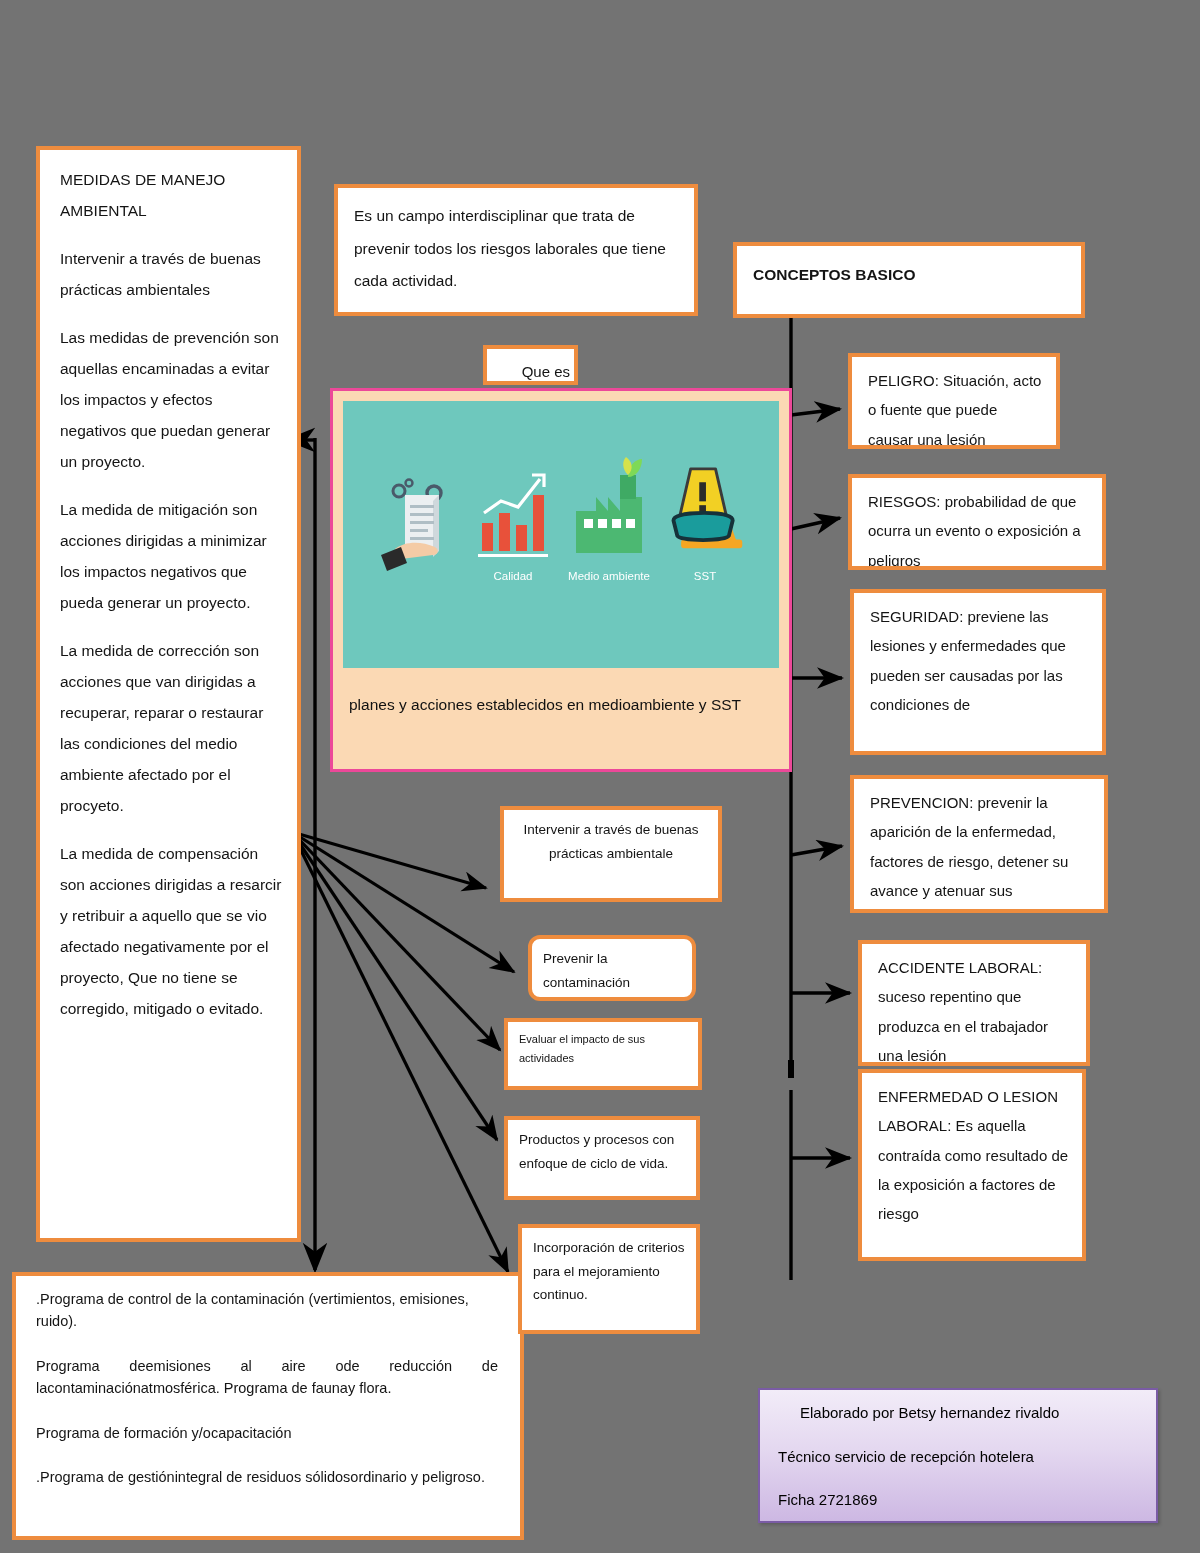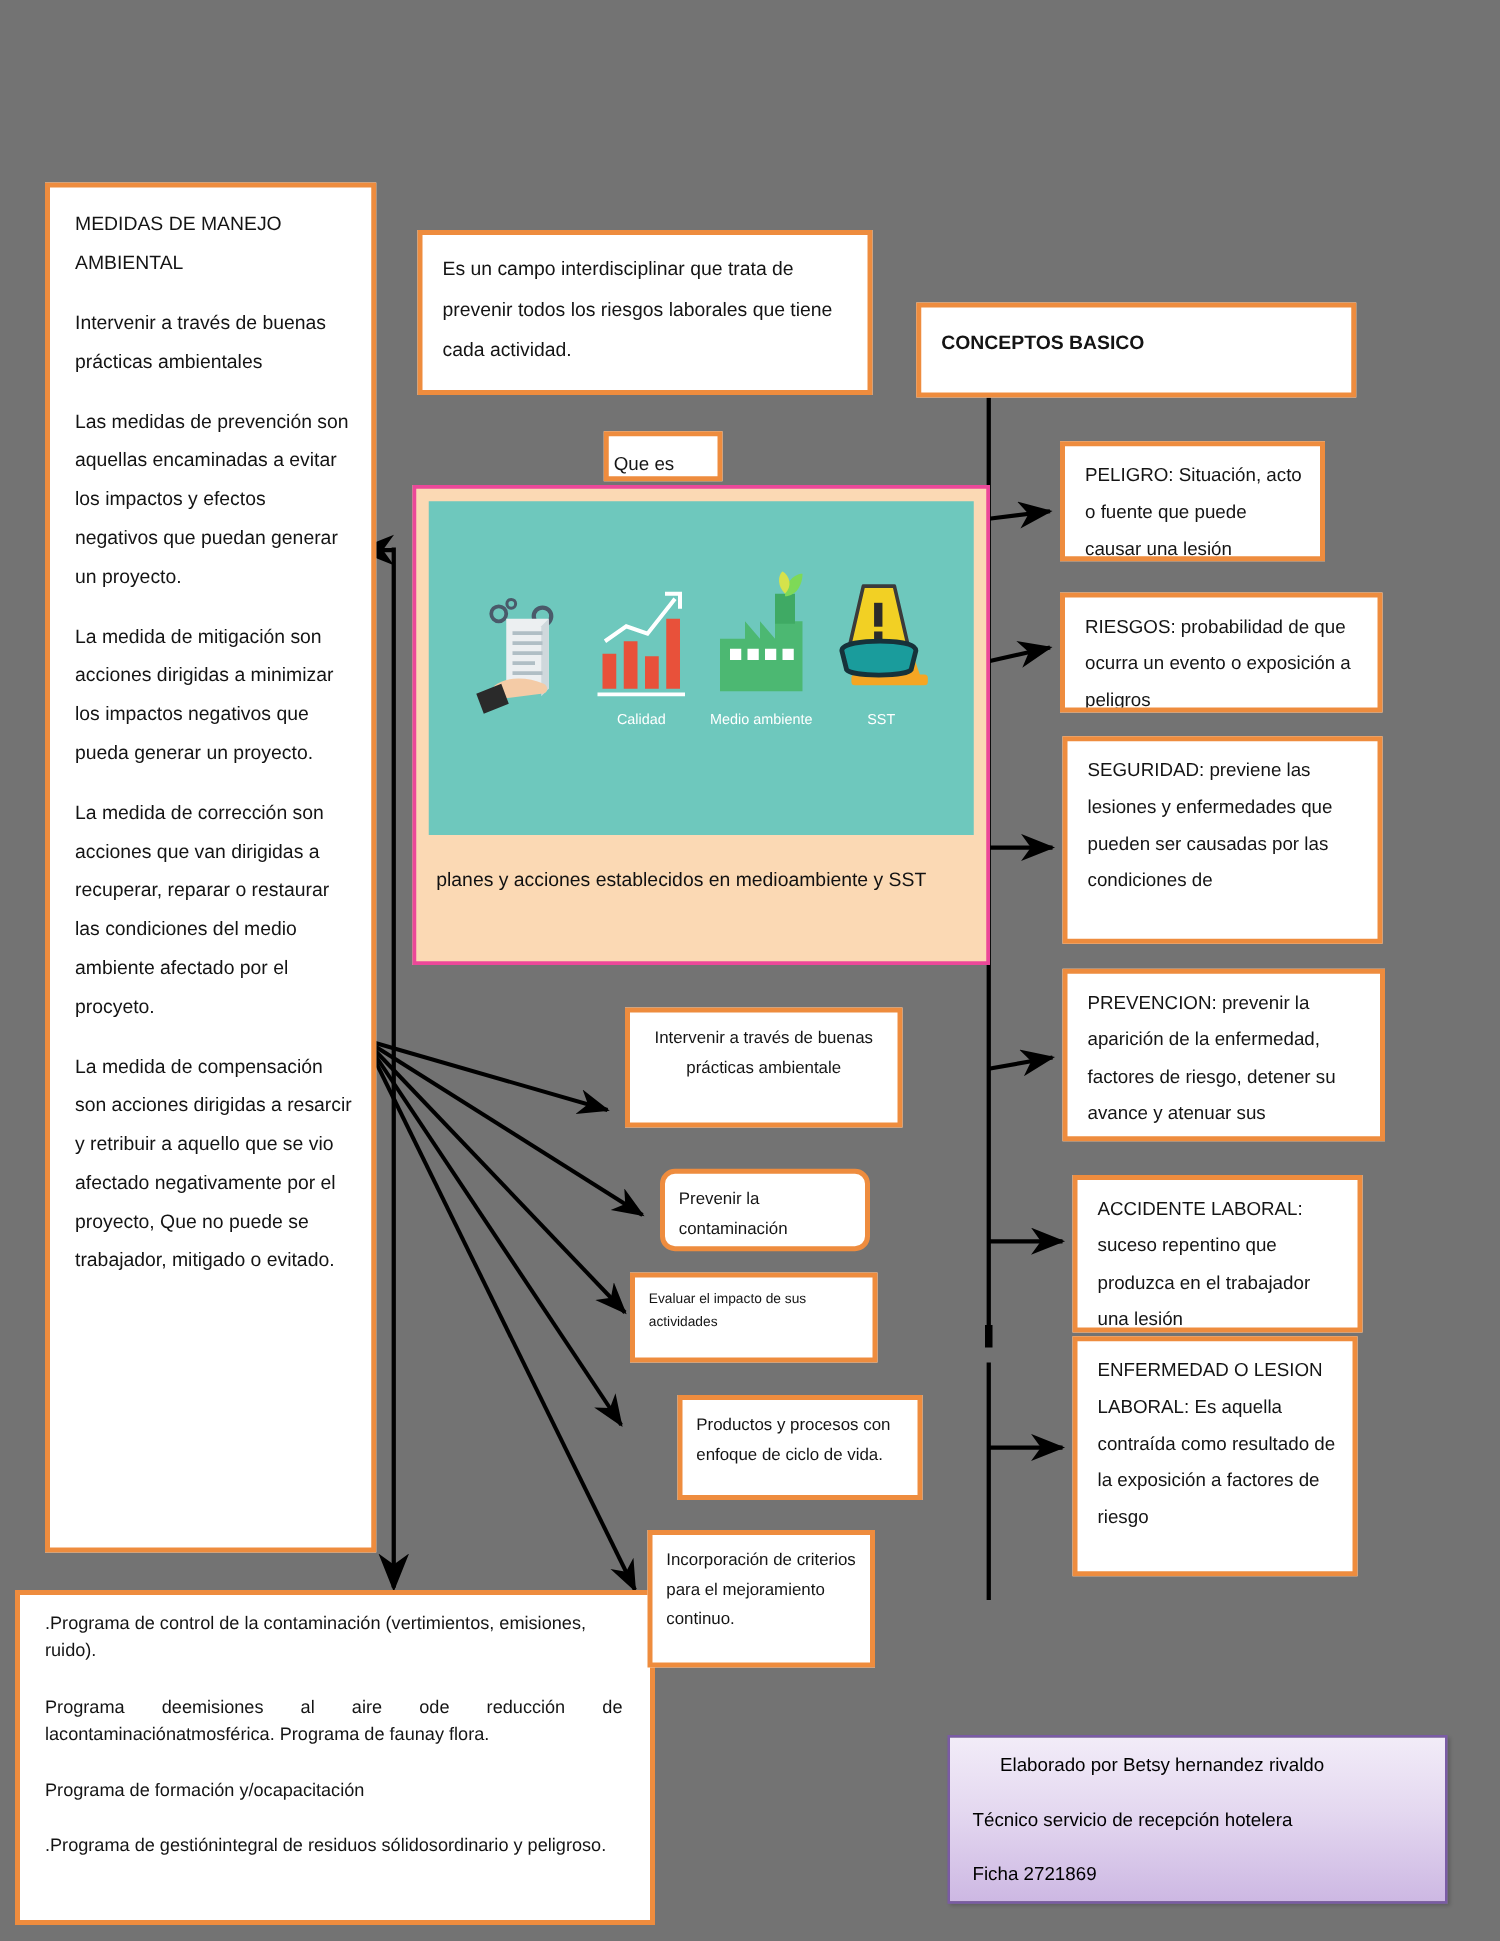--- a/index.html
+++ b/index.html
@@ -67,21 +67,21 @@
     line-height: 2.1;
   }
   #what-is-desc .pad { padding: 12px 16px; }
 
   #que-es {
     left: 483px;
     top: 345px;
     width: 95px;
     height: 40px;
     font-size: 15px;
-    text-align: left;
+    text-align: right;
   }
   #que-es .pad { padding: 8px 4px; }
 
   #media-card {
     left: 330px;
     top: 388px;
     width: 462px;
     height: 384px;
     border: 3px solid #ec4899;
     background: #fbd9b4;
@@ -121,21 +121,21 @@
     font-size: 11.5px;
     line-height: 1.2;
   }
   .icon-art { height: 108px; display:flex; align-items:flex-end; justify-content:center; }
   .icon-label { margin-top: 9px; }
 
   
   #mid-1 { left: 500px; top: 806px;  width: 222px; height: 96px; font-size: 13.5px; line-height:1.75; text-align:center; }
   #mid-2 { left: 528px; top: 935px;  width: 168px; height: 66px; font-size: 13.5px; line-height:1.75;border-radius:12px; }
   #mid-3 { left: 504px; top: 1018px; width: 198px; height: 72px; font-size: 11px; line-height:1.75; }
-  #mid-4 { left: 504px; top: 1116px; width: 196px; height: 84px; font-size: 13.5px; line-height:1.75;margin-left:38px; }
+  #mid-4 { left: 504px; top: 1116px; width: 196px; height: 84px; font-size: 13.5px; line-height:1.75; }
   #mid-5 { left: 518px; top: 1224px; width: 182px; height: 110px; font-size: 13.5px; line-height:1.75; }
   #mid-1 .pad, #mid-2 .pad, #mid-3 .pad, #mid-4 .pad, #mid-5 .pad { padding: 8px 11px; }
 
   
   #conceptos {
     left: 733px;
     top: 242px;
     width: 352px;
     height: 76px;
     font-weight: bold;
@@ -227,21 +227,21 @@
     </g>
   </svg>
 
   <div class="box" id="left-measures">
     <div class="pad">
       <div class="p">MEDIDAS DE MANEJO AMBIENTAL</div>
       <div class="p">Intervenir a través de buenas prácticas ambientales</div>
       <div class="p">Las medidas de prevención son aquellas encaminadas a evitar los impactos y efectos negativos que puedan generar un proyecto.</div>
       <div class="p">La medida de mitigación son acciones dirigidas a minimizar los impactos negativos que pueda generar un proyecto.</div>
       <div class="p">La medida de corrección son acciones que van dirigidas a recuperar, reparar o restaurar las condiciones del medio ambiente afectado por el procyeto.</div>
-      <div class="p">La medida de compensación son acciones dirigidas a resarcir y retribuir a aquello que se vio afectado negativamente por el proyecto, Que no puede se trabajador, mitigado o evitado.</div>
+      <div class="p">La medida de compensación son acciones dirigidas a resarcir y retribuir a aquello que se vio afectado negativamente por el proyecto, Que no tiene se corregido, mitigado o evitado.</div>
     </div>
   </div>
 
   <div class="box" id="bottom-programs">
     <div class="pad">
       <div class="p">.Programa de control de la contaminación (vertimientos, emisiones, ruido).</div>
       <div class="p justify">Programa deemisiones al aire ode reducción de lacontaminaciónatmosférica. Programa de  faunay flora.</div>
       <div class="p">Programa de formación y/ocapacitación</div>
       <div class="p justify">.Programa de  gestiónintegral de residuos sólidosordinario y peligroso.</div>
     </div>

